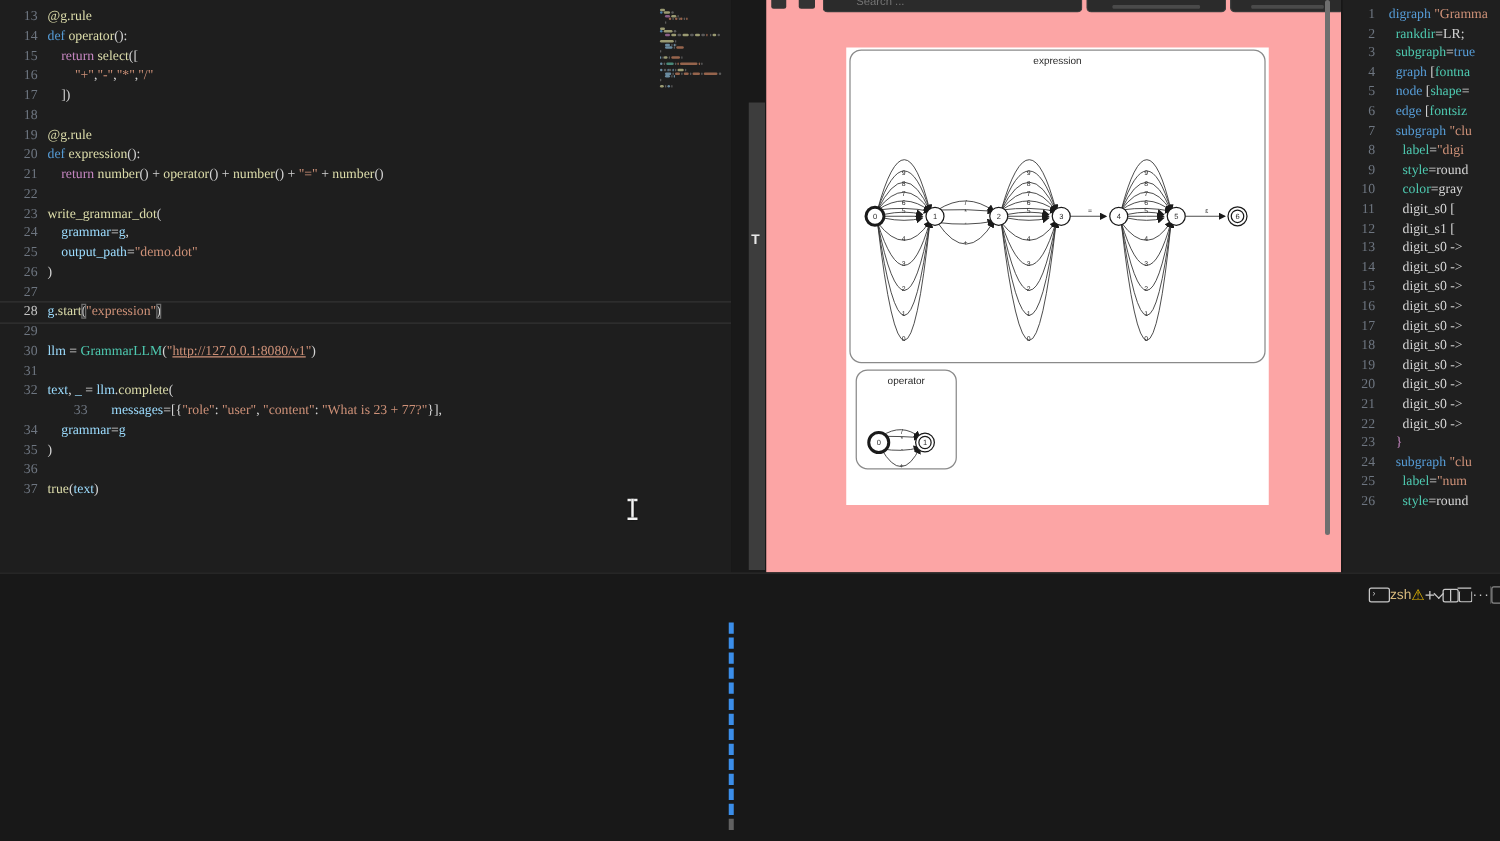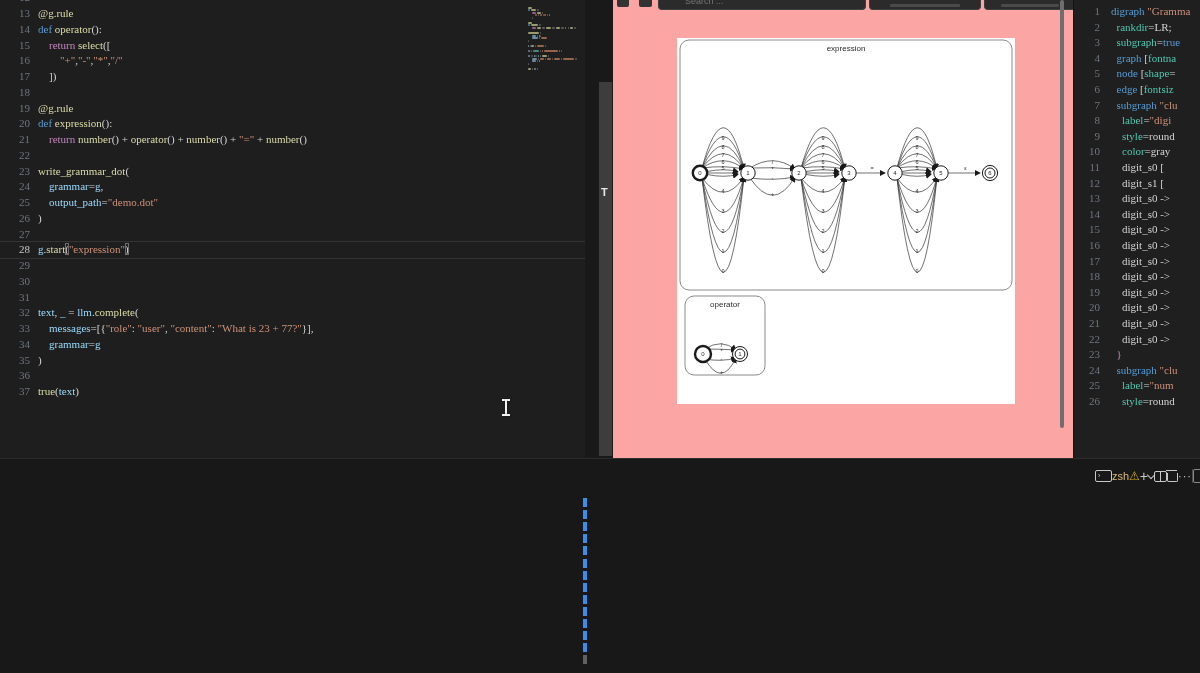--- a/index.html
+++ b/index.html
@@ -131,30 +131,31 @@
         <div class="crow" style="top: 241.25px;">
           <span class="gut gact" style="width: 30px;">28</span>
           <span class="codetxt" style="left: 38px;"><span class="c-var">g</span><span class="c-p">.</span><span class="c-fn">start</span><span class="c-brk">(</span><span class="c-str">"expression"</span><span class="c-brk">)</span></span>
         </div>
         <div class="crow" style="top: 257px;">
           <span class="gut" style="width: 30px;">29</span>
           <span class="codetxt" style="left: 38px;"></span>
         </div>
         <div class="crow" style="top: 272.75px;">
           <span class="gut" style="width: 30px;">30</span>
+          <span class="codetxt" style="left: 38px;"><span class="c-var">llm</span><span class="c-p"> = </span><span class="c-type">GrammarLLM</span><span class="c-p">(</span><span class="c-str">"</span><span class="c-lnk">http://127.0.0.1:8080/v1</span><span class="c-str">"</span><span class="c-p">)</span></span>
         </div>
         <div class="crow" style="top: 288.5px;">
           <span class="gut" style="width: 30px;">31</span>
           <span class="codetxt" style="left: 38px;"></span>
         </div>
         <div class="crow" style="top: 304.25px;">
           <span class="gut" style="width: 30px;">32</span>
           <span class="codetxt" style="left: 38px;"><span class="c-var">text</span><span class="c-p">, </span><span class="c-var">_</span><span class="c-p"> = </span><span class="c-var">llm</span><span class="c-p">.</span><span class="c-fn">complete</span><span class="c-p">(</span></span>
         </div>
-        <div class="crow" style="top: 320px;">
+        <div class="crow" style="top: 320px; margin-left: 40px;">
           <span class="gut" style="width: 30px;">33</span>
           <span class="codetxt" style="left: 38px;"><span class="c-p">    </span><span class="c-var">messages</span><span class="c-p">=[{</span><span class="c-str">"role"</span><span class="c-p">: </span><span class="c-str">"user"</span><span class="c-p">, </span><span class="c-str">"content"</span><span class="c-p">: </span><span class="c-str">"What is 23 + 77?"</span><span class="c-p">}],</span></span>
         </div>
         <div class="crow" style="top: 335.75px;">
           <span class="gut" style="width: 30px;">34</span>
           <span class="codetxt" style="left: 38px;"><span class="c-p">    </span><span class="c-var">grammar</span><span class="c-p">=</span><span class="c-var">g</span></span>
         </div>
         <div class="crow" style="top: 351.5px;">
           <span class="gut" style="width: 30px;">35</span>
           <span class="codetxt" style="left: 38px;"><span class="c-p">)</span></span>

